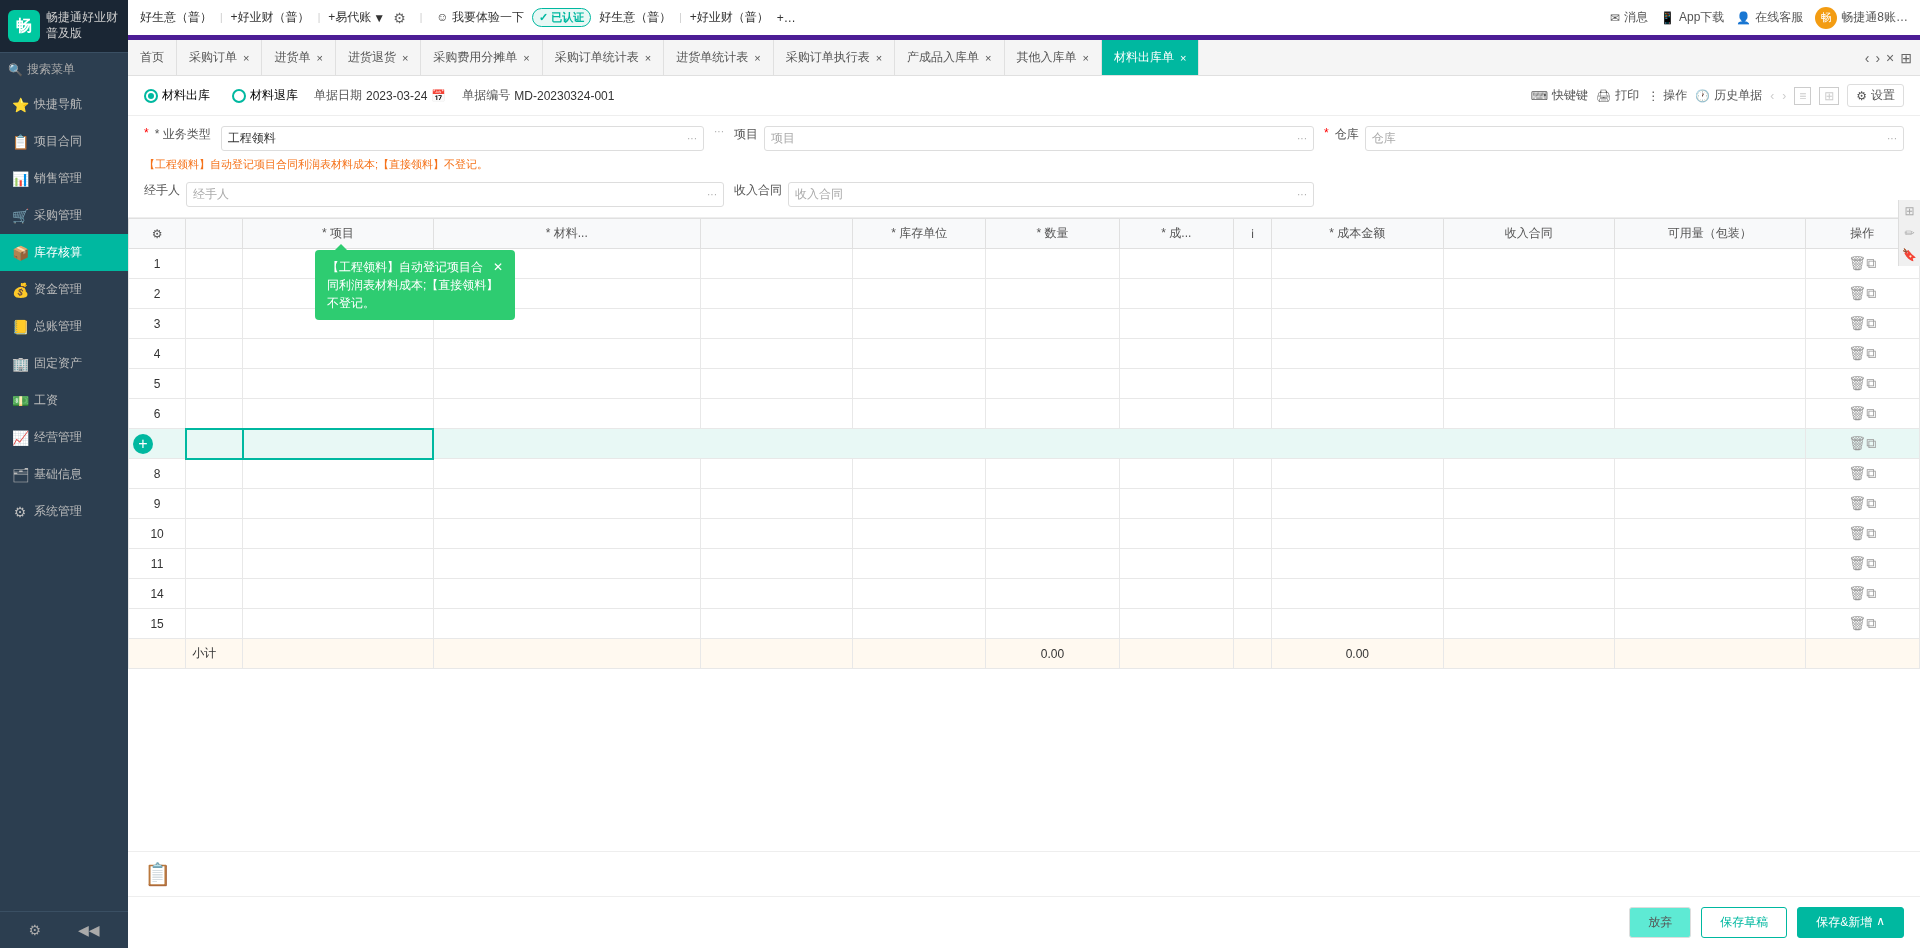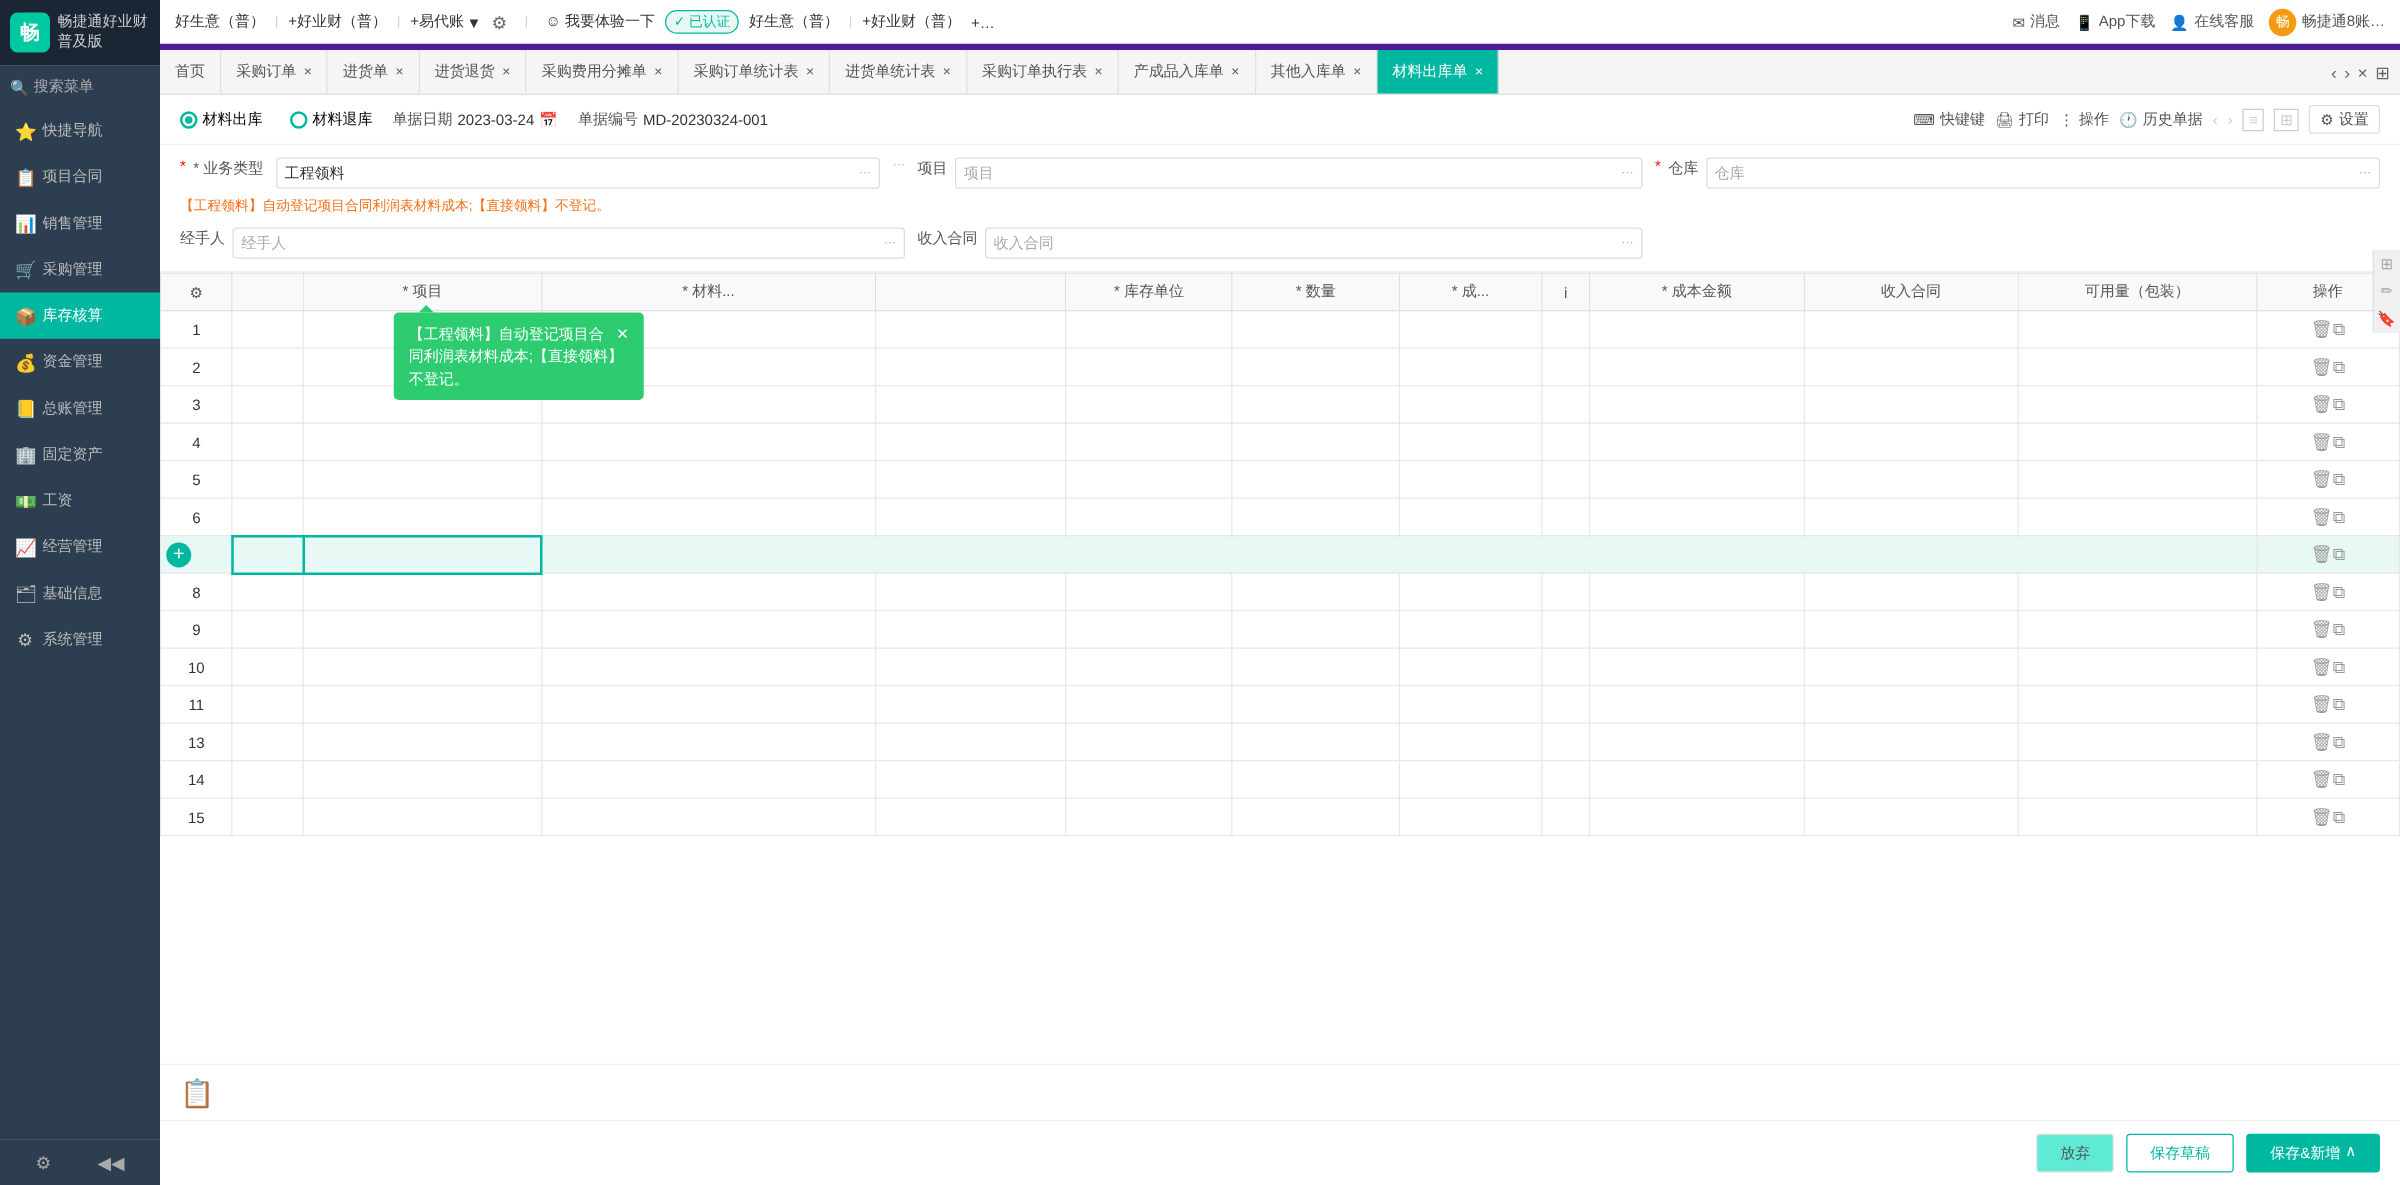--- a/index.html
+++ b/index.html
@@ -62,21 +62,21 @@
       padding: 0 12px;
       display: flex; align-items: center; gap: 8px;
       height: 40px; flex-shrink: 0;
     }
     .topbar-link { color: #333; cursor: pointer; font-size: 12px; white-space: nowrap; }
     .topbar-sep { color: #ccc; font-size: 10px; }
     .topbar-dropdown { display: flex; align-items: center; gap: 2px; cursor: pointer; color: #333; font-size: 12px; }
     .topbar-gear { color: #666; cursor: pointer; font-size: 14px; }
     .topbar-right { display: flex; align-items: center; gap: 12px; margin-left: auto; }
     .topbar-right-item { display: flex; align-items: center; gap: 4px; color: #555; cursor: pointer; font-size: 12px; }
-    .certified-badge { background: #e8f8f5; color: #00b8a0; border: 1px solid #00b8a0; padding: 1px 6px; border-radius: 10px; font-size: 11px; }
+    .certified-badge { background: #e8f8f5; color: #00b8a0; border: 1px solid #00b8a0; padding: 1px 6px; border-radius: 10px; font-size: 11px; font-weight: bold; }
 
     
     .tabbar {
       background: #f5f5f5;
       border-bottom: 1px solid #e0e0e0;
       display: flex; align-items: center;
       height: 36px; flex-shrink: 0;
       overflow: hidden;
     }
     .tab {
@@ -656,35 +656,20 @@
               <td></td>
               <td></td>
               <td></td>
               <td></td>
               <td></td>
               <td></td>
               <td></td>
               <td><button class="btn-del">🗑</button><button class="btn-copy">⧉</button></td>
             </tr>
           <tr>
-              <td class="row-num">13</td>
-              <td></td>
-              <td></td>
-              <td></td>
-              <td></td>
-              <td></td>
-              <td></td>
-              <td></td>
-              <td></td>
-              <td></td>
-              <td></td>
-              <td></td>
-              <td><button class="btn-del">🗑</button><button class="btn-copy">⧉</button></td>
-            </tr>
-          <tr>
               <td class="row-num">14</td>
               <td></td>
               <td></td>
               <td></td>
               <td></td>
               <td></td>
               <td></td>
               <td></td>
               <td></td>
               <td></td>
@@ -701,20 +686,35 @@
               <td></td>
               <td></td>
               <td></td>
               <td></td>
               <td></td>
               <td></td>
               <td></td>
               <td><button class="btn-del">🗑</button><button class="btn-copy">⧉</button></td>
             </tr>
 
+          <tr class="subtotal-row">
+            <td></td>
+            <td style="text-align:left; padding-left:6px;">小计</td>
+            <td></td>
+            <td></td>
+            <td></td>
+            <td></td>
+            <td>0.00</td>
+            <td></td>
+            <td></td>
+            <td>0.00</td>
+            <td></td>
+            <td></td>
+            <td></td>
+          </tr>
         </tbody>
       </table>
     </div>
 
     <div class="remarks-area">
       <div style="color: #00b8a0; font-size: 22px; margin-top: 2px;">📋</div>
     </div>
 
     <div class="footer">
       <button class="btn btn-discard">放弃</button>

